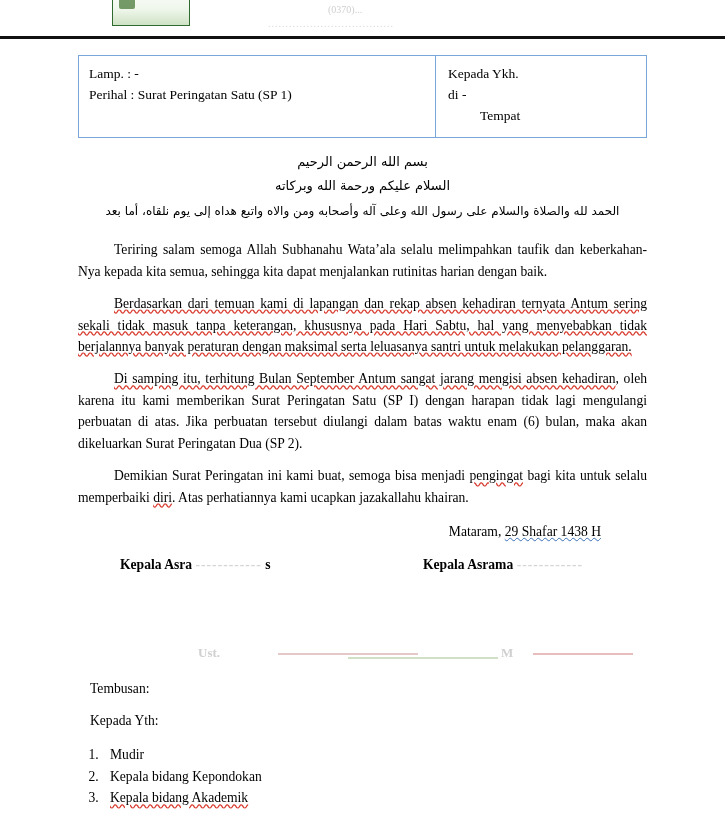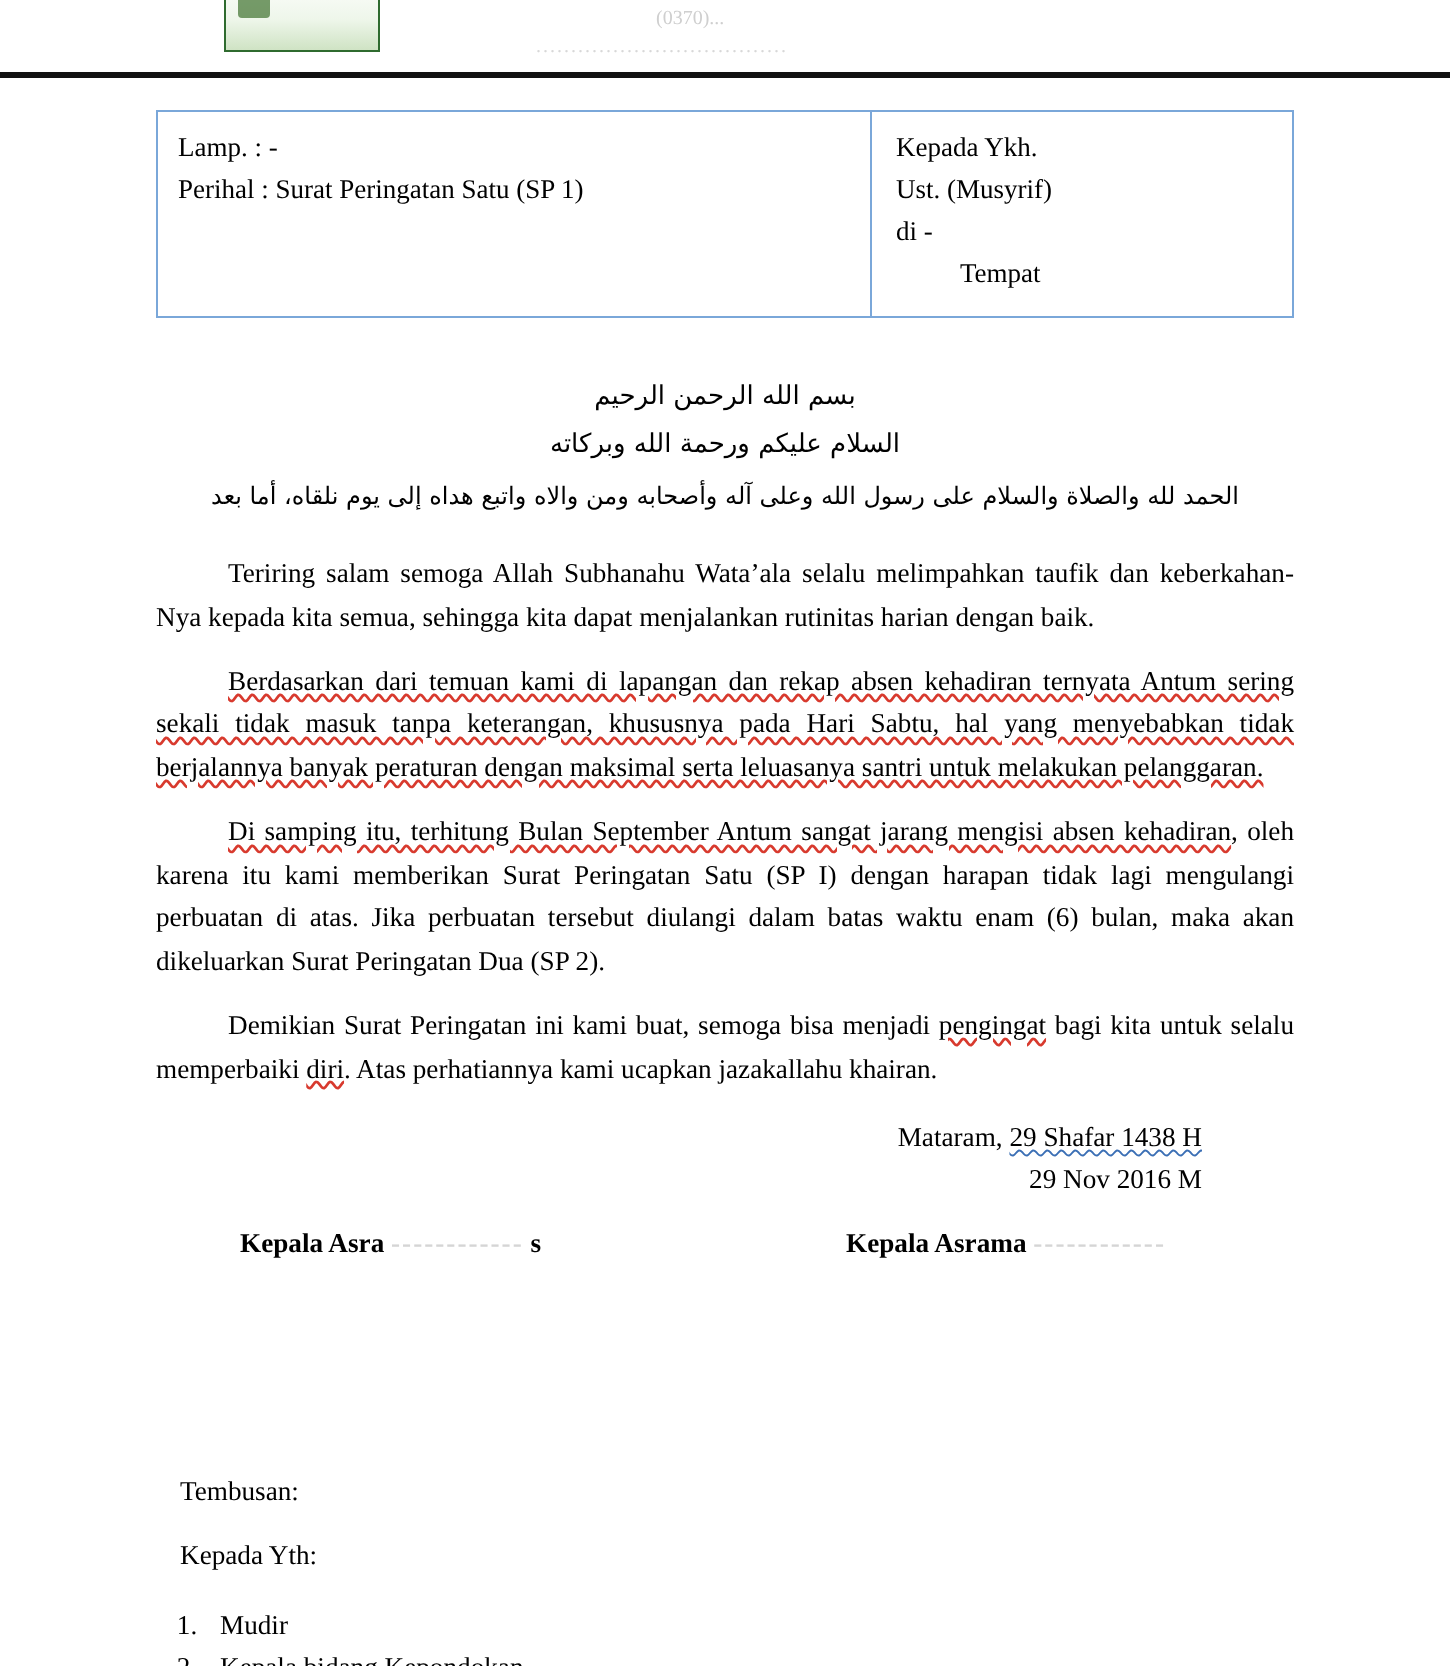--- a/index.html
+++ b/index.html
@@ -104,21 +104,21 @@
     padding: 8px 10px 10px 12px;
   }
   .hl-row { white-space: nowrap; }
   .indent-tempat { padding-left: 32px; }
 
   
   .arabic {
     text-align: center;
     direction: rtl;
     font-family: "DejaVu Sans", sans-serif;
-    margin-top: 28px;
+    margin-top: 12px;
   }
   .arabic .a1 { font-size: 13px; line-height: 1.9; }
   .arabic .a2 { font-size: 13px; line-height: 1.9; }
   .arabic .a3 { font-size: 12px; line-height: 2.0; }
 
   
   .body-text {
     margin-top: 16px;
     font-size: 13.6px;
     line-height: 1.58;
@@ -243,21 +243,20 @@
     </div>
   </div>
 
   <div class="header-table">
     <div class="header-left">
       <div class="hl-row">Lamp.   : -</div>
       <div class="hl-row">Perihal : Surat Peringatan Satu (SP 1)</div>
     </div>
     <div class="header-right">
       <div class="hl-row">Kepada Ykh.</div>
-      <div class="hl-row">Ust. (Musyrif)</div>
       <div class="hl-row">di -</div>
       <div class="hl-row indent-tempat">Tempat</div>
     </div>
   </div>
 
   <div class="arabic">
     <div class="a1">بسم الله الرحمن الرحيم</div>
     <div class="a2">السلام عليكم ورحمة الله وبركاته</div>
     <div class="a3">الحمد لله والصلاة والسلام على رسول الله وعلى آله وأصحابه ومن والاه واتبع هداه إلى يوم نلقاه، أما بعد</div>
   </div>
@@ -272,32 +271,38 @@
     <p>
       <span class="u-red-wavy">Di samping itu, terhitung Bulan September Antum sangat jarang mengisi absen kehadiran</span><span>, oleh karena itu kami memberikan Surat Peringatan Satu (SP I) dengan harapan tidak lagi mengulangi perbuatan di atas. Jika perbuatan tersebut diulangi dalam batas waktu enam (6) bulan, maka akan dikeluarkan Surat Peringatan Dua (SP 2).</span>
     </p>
     <p>
       <span>Demikian Surat Peringatan ini kami buat, semoga bisa menjadi </span><span class="u-red-wavy">pengingat</span><span> bagi kita untuk selalu memperbaiki </span><span class="u-red-wavy">diri</span><span>. Atas perhatiannya kami ucapkan jazakallahu khairan.</span>
     </p>
   </div>
 
   <div class="placedate">
     <div class="line1"><span>Mataram, </span><span class="u-blue">29 Shafar 1438 H</span></div>
-    <div class="line2">29 Nov 2016 M</div>
   </div>
 
   <div class="signatures">
     <div class="sig-left">
       <span>Kepala Asra</span>
       <span class="ghost-dash">------------</span>
       <span>s</span>
     </div>
     <div class="sig-right">
       <span>Kepala Asrama</span>
       <span class="ghost-dash">------------</span>
+    </div>
+    <div class="sig-bottom-row">
+      <span class="sb-a">Ust.</span>
+      <span class="sb-line1"></span>
+      <span class="sb-line-green"></span>
+      <span class="sb-b">M</span>
+      <span class="sb-line2"></span>
     </div>
   </div>
 
   <div class="tembusan">
     <p class="t-head">Tembusan:</p>
     <p class="t-head">Kepada Yth:</p>
     <ol>
       <li>Mudir</li>
       <li>Kepala bidang Kepondokan</li>
       <li class="u-red-wavy">Kepala bidang Akademik</li>

